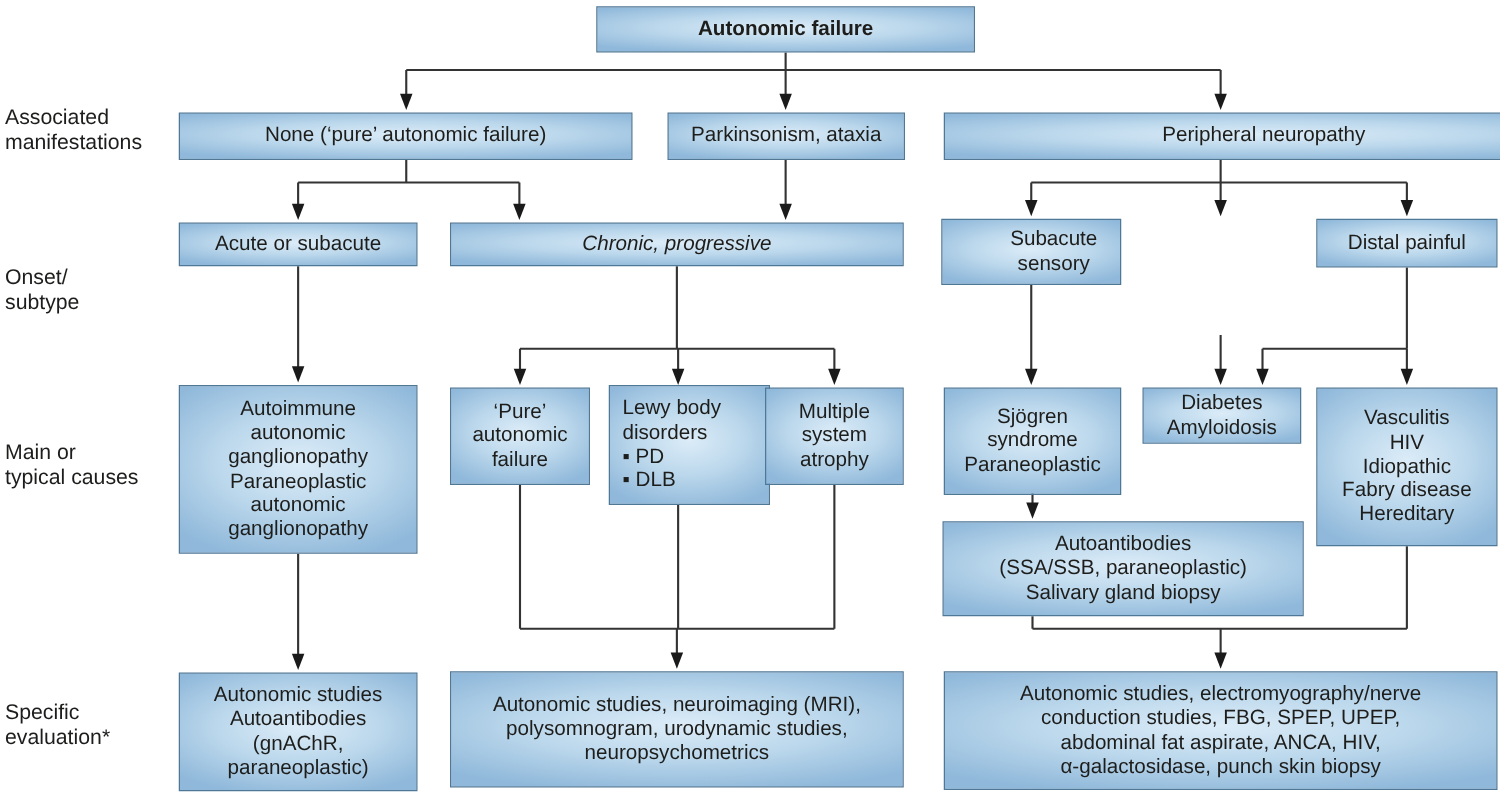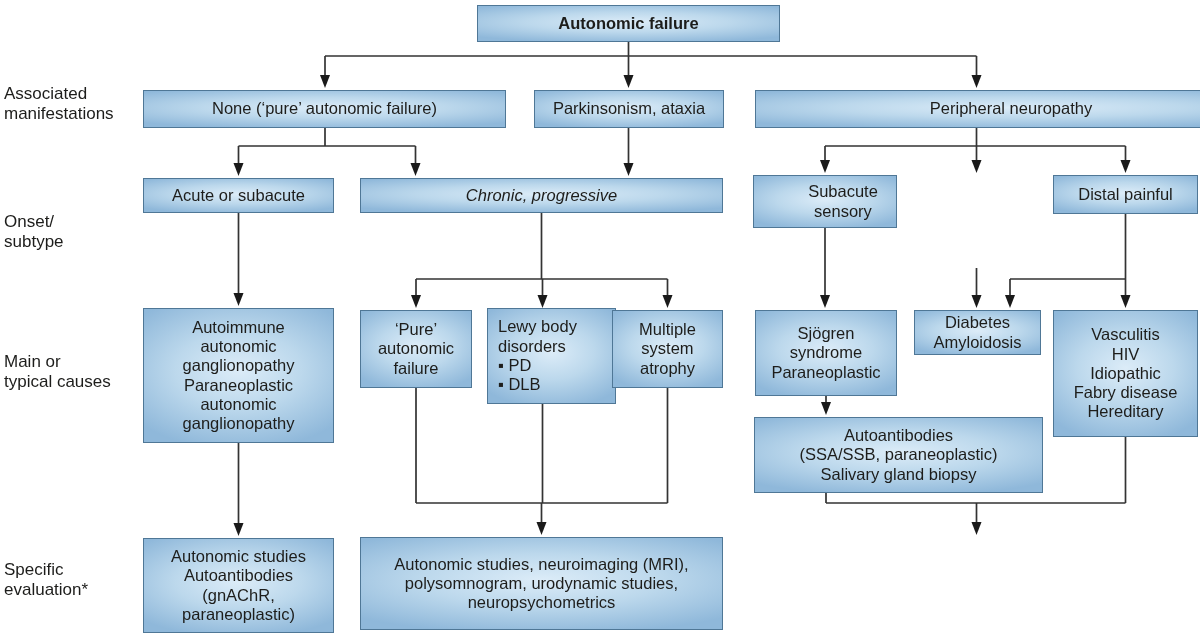--- a/index.html
+++ b/index.html
@@ -170,14 +170,18 @@
 (SSA/SSB, paraneoplastic)
 Salivary gland biopsy</div>
 
   <div class="node" id="n-eval-left">Autonomic studies
 Autoantibodies
 (gnAChR,
 paraneoplastic)</div>
   <div class="node" id="n-eval-mid">Autonomic studies, neuroimaging (MRI),
 polysomnogram, urodynamic studies,
 neuropsychometrics</div>
+  <div class="node" id="n-eval-right">Autonomic studies, electromyography/nerve
+conduction studies, FBG, SPEP, UPEP,
+abdominal fat aspirate, ANCA, HIV,
+α-galactosidase, punch skin biopsy</div>
 
 </div>
 
 </body></html>

